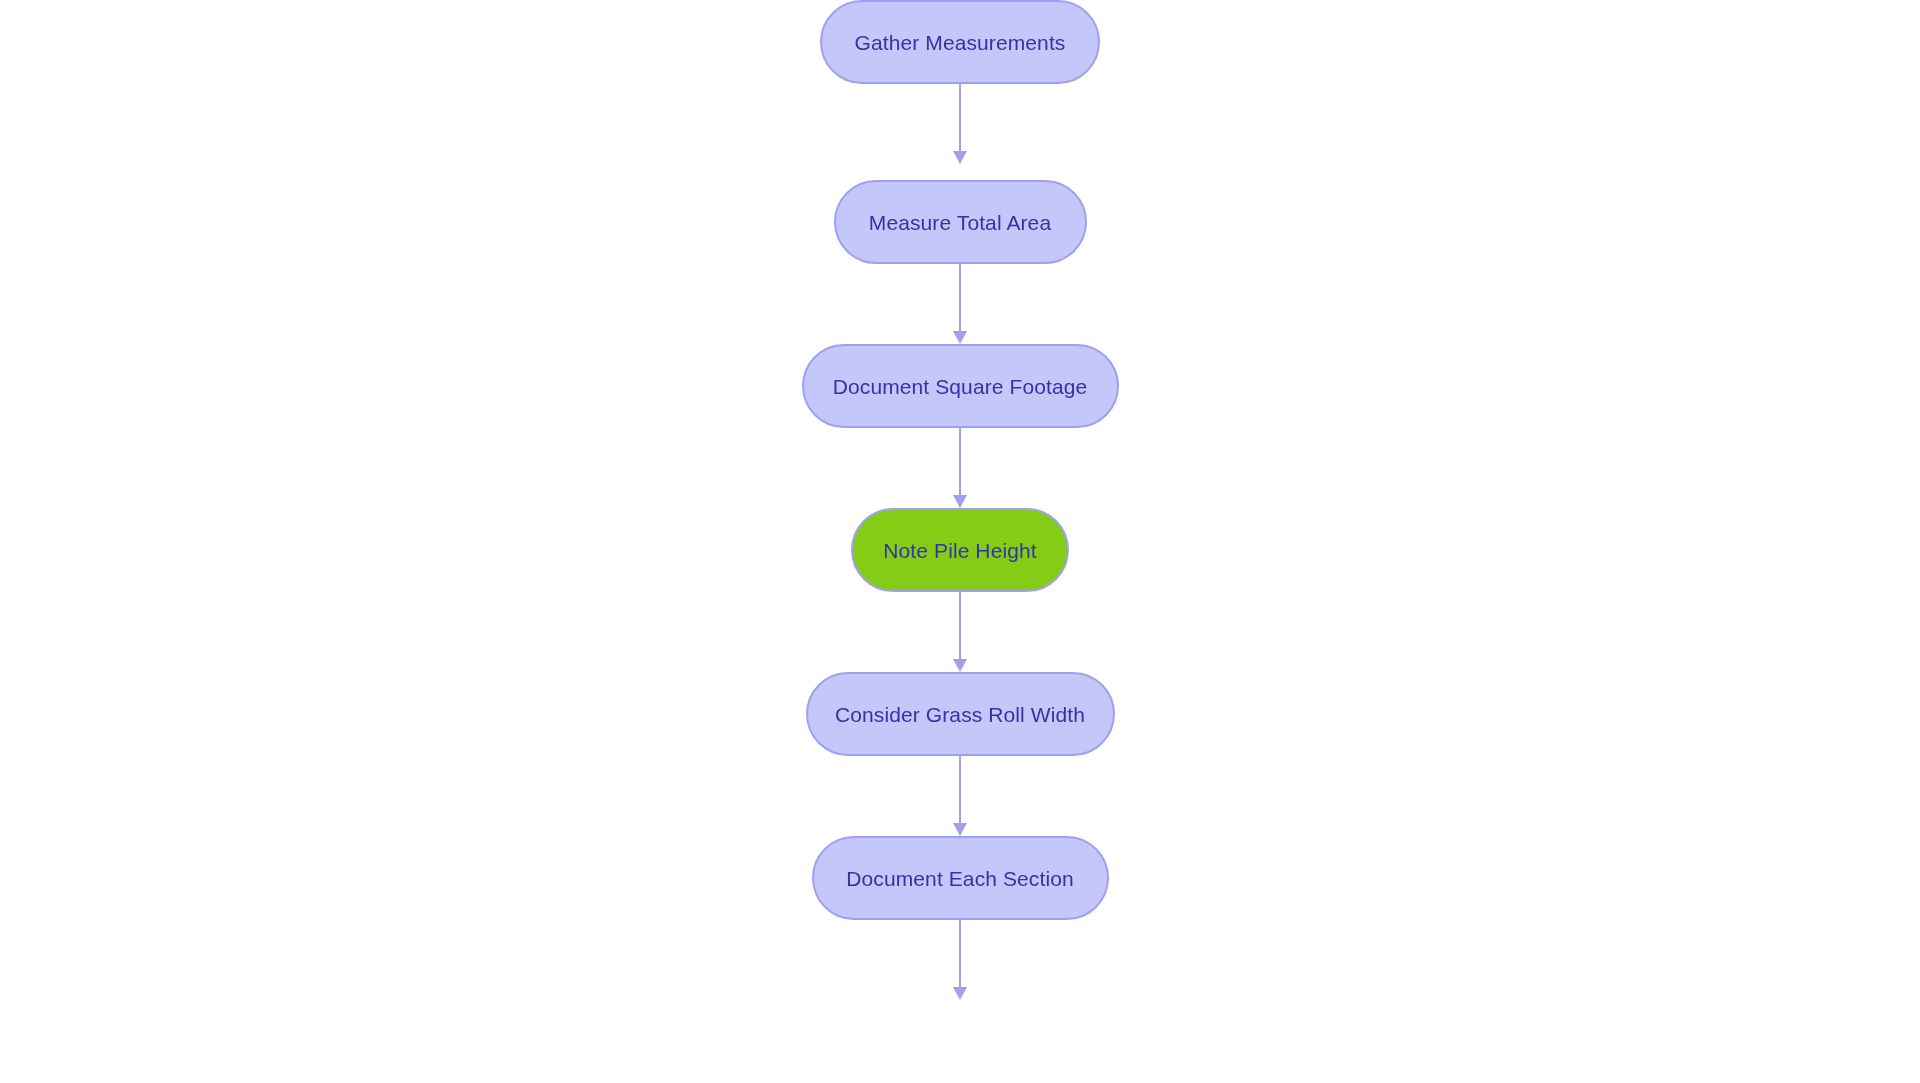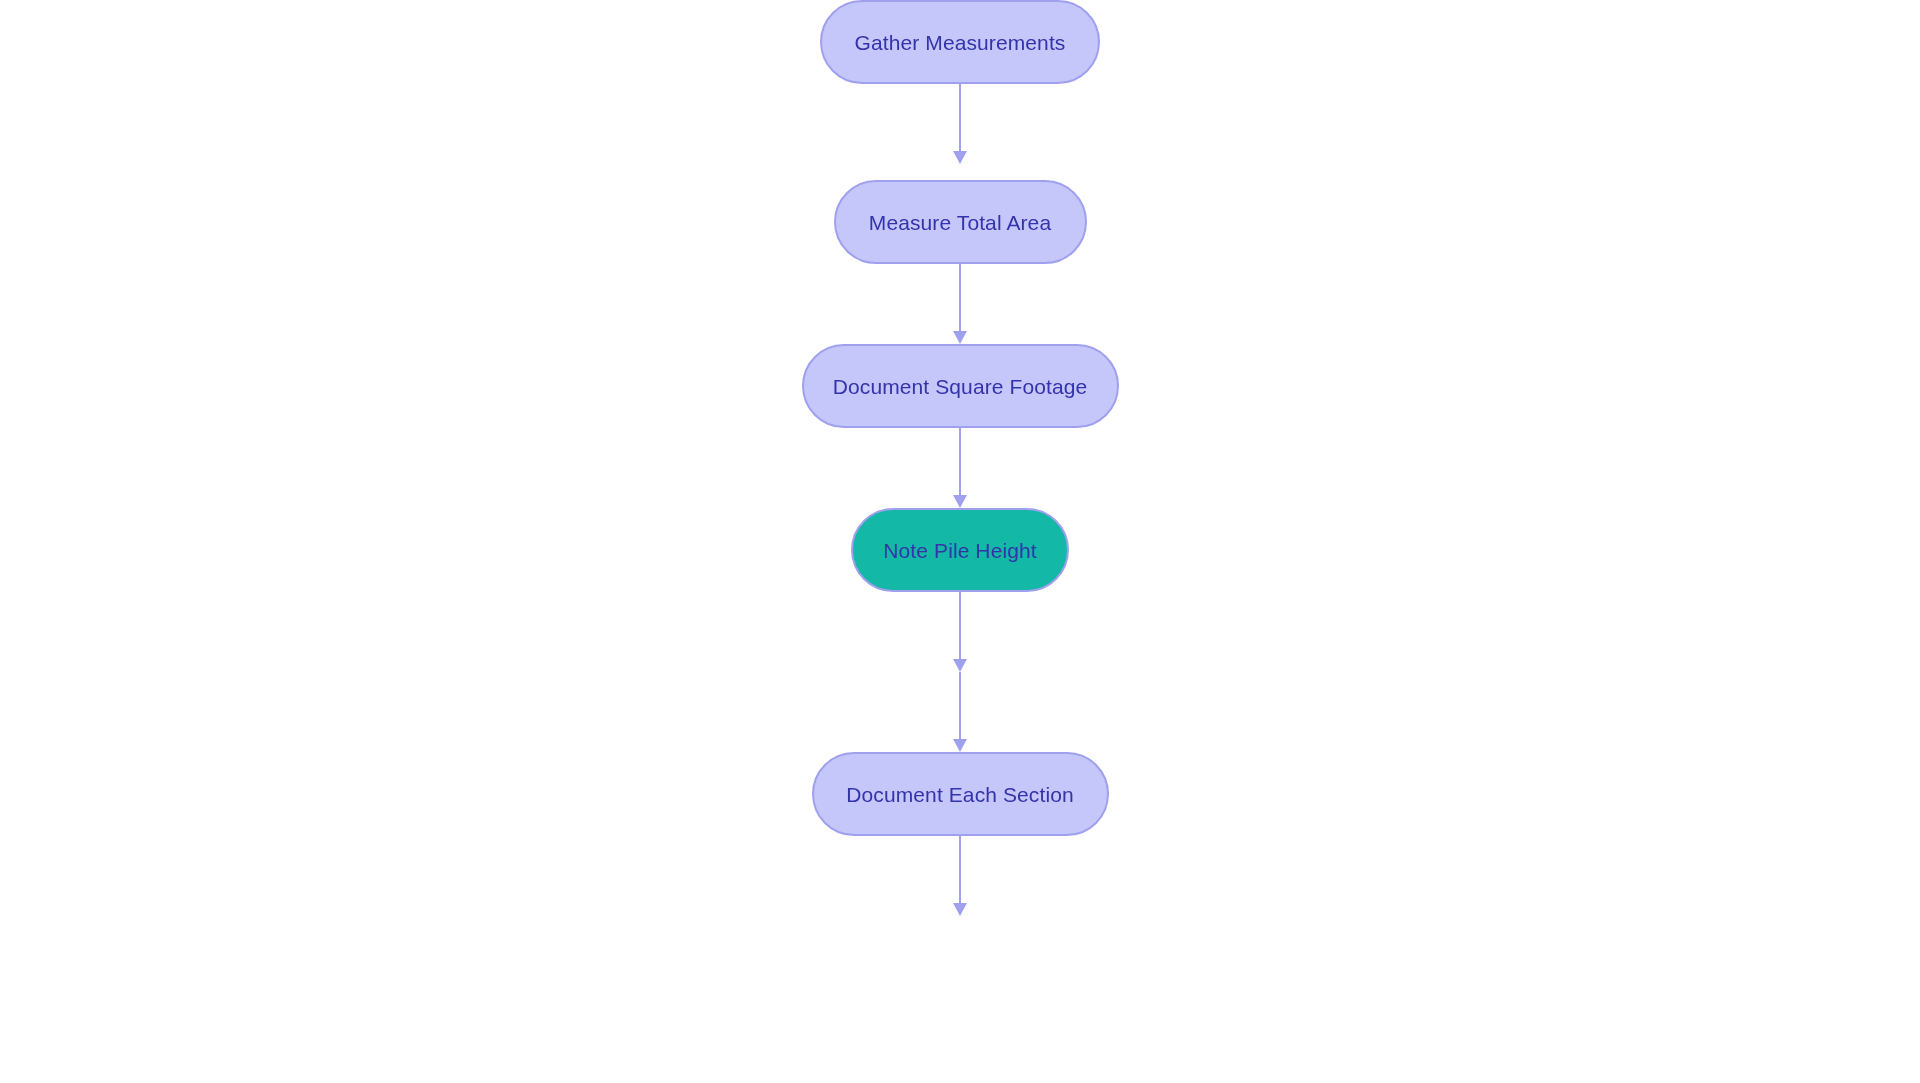--- a/index.html
+++ b/index.html
@@ -107,30 +107,35 @@
       <span class="node-label" style="color: rgb(51, 51, 170);">Document Square Footage</span>
     </div>
   </div>
 
   <div class="connector">
     <div class="connector-line" style="background: rgb(159, 160, 238);"></div>
     <div class="connector-arrowhead" style="border-top-color: rgb(159, 160, 238);"></div>
   </div>
 
   <div class="node-wrap">
-    <div class="node" style="width: 218px; background: #14b8a6; border-color: rgb(159, 160, 238);">
+    <div class="node" style="width: 218px; background: #84cc16; border-color: rgb(159, 160, 238);">
       <span class="node-label" style="color: rgb(51, 51, 170);">Note Pile Height</span>
     </div>
   </div>
 
   <div class="connector">
     <div class="connector-line" style="background: rgb(159, 160, 238);"></div>
     <div class="connector-arrowhead" style="border-top-color: rgb(159, 160, 238);"></div>
   </div>
 
+  <div class="node-wrap">
+    <div class="node" style="width: 309px; background: rgb(197, 198, 250); border-color: rgb(159, 160, 238);">
+      <span class="node-label" style="color: rgb(51, 51, 170);">Consider Grass Roll Width</span>
+    </div>
+  </div>
 
   <div class="connector">
     <div class="connector-line" style="background: rgb(159, 160, 238);"></div>
     <div class="connector-arrowhead" style="border-top-color: rgb(159, 160, 238);"></div>
   </div>
 
   <div class="node-wrap">
     <div class="node" style="width: 297px; background: rgb(197, 198, 250); border-color: rgb(159, 160, 238);">
       <span class="node-label" style="color: rgb(51, 51, 170);">Document Each Section</span>
     </div>

